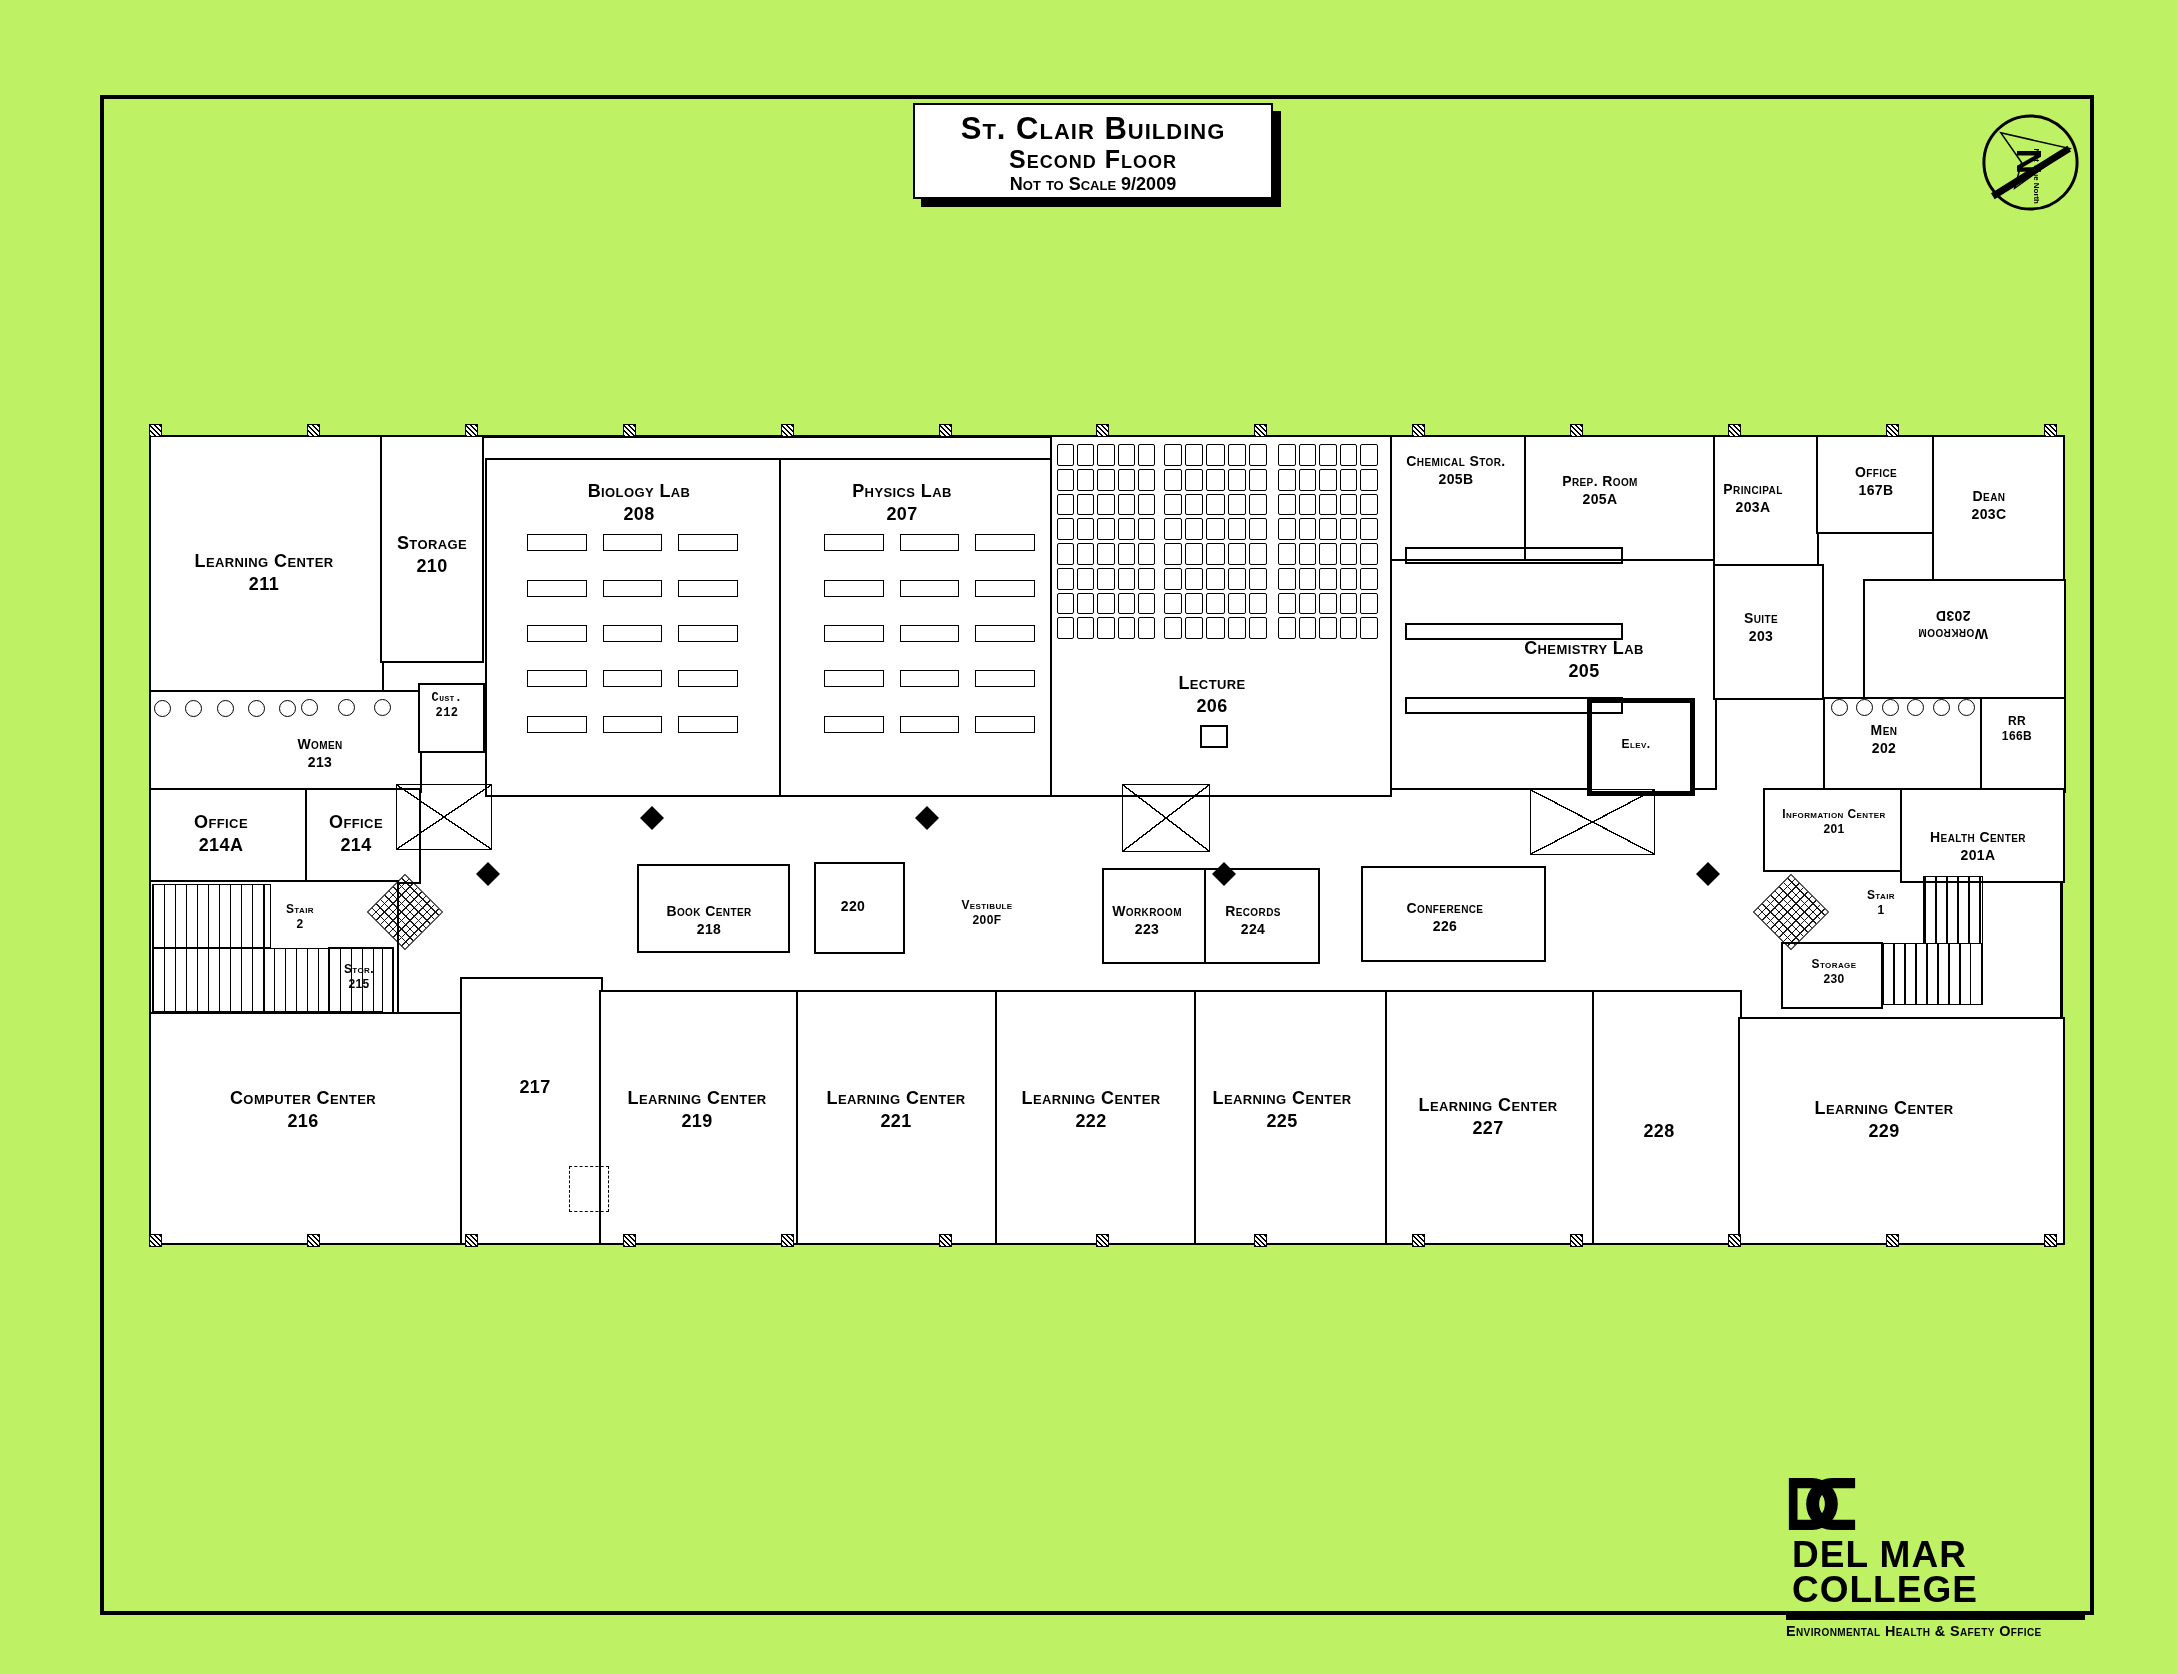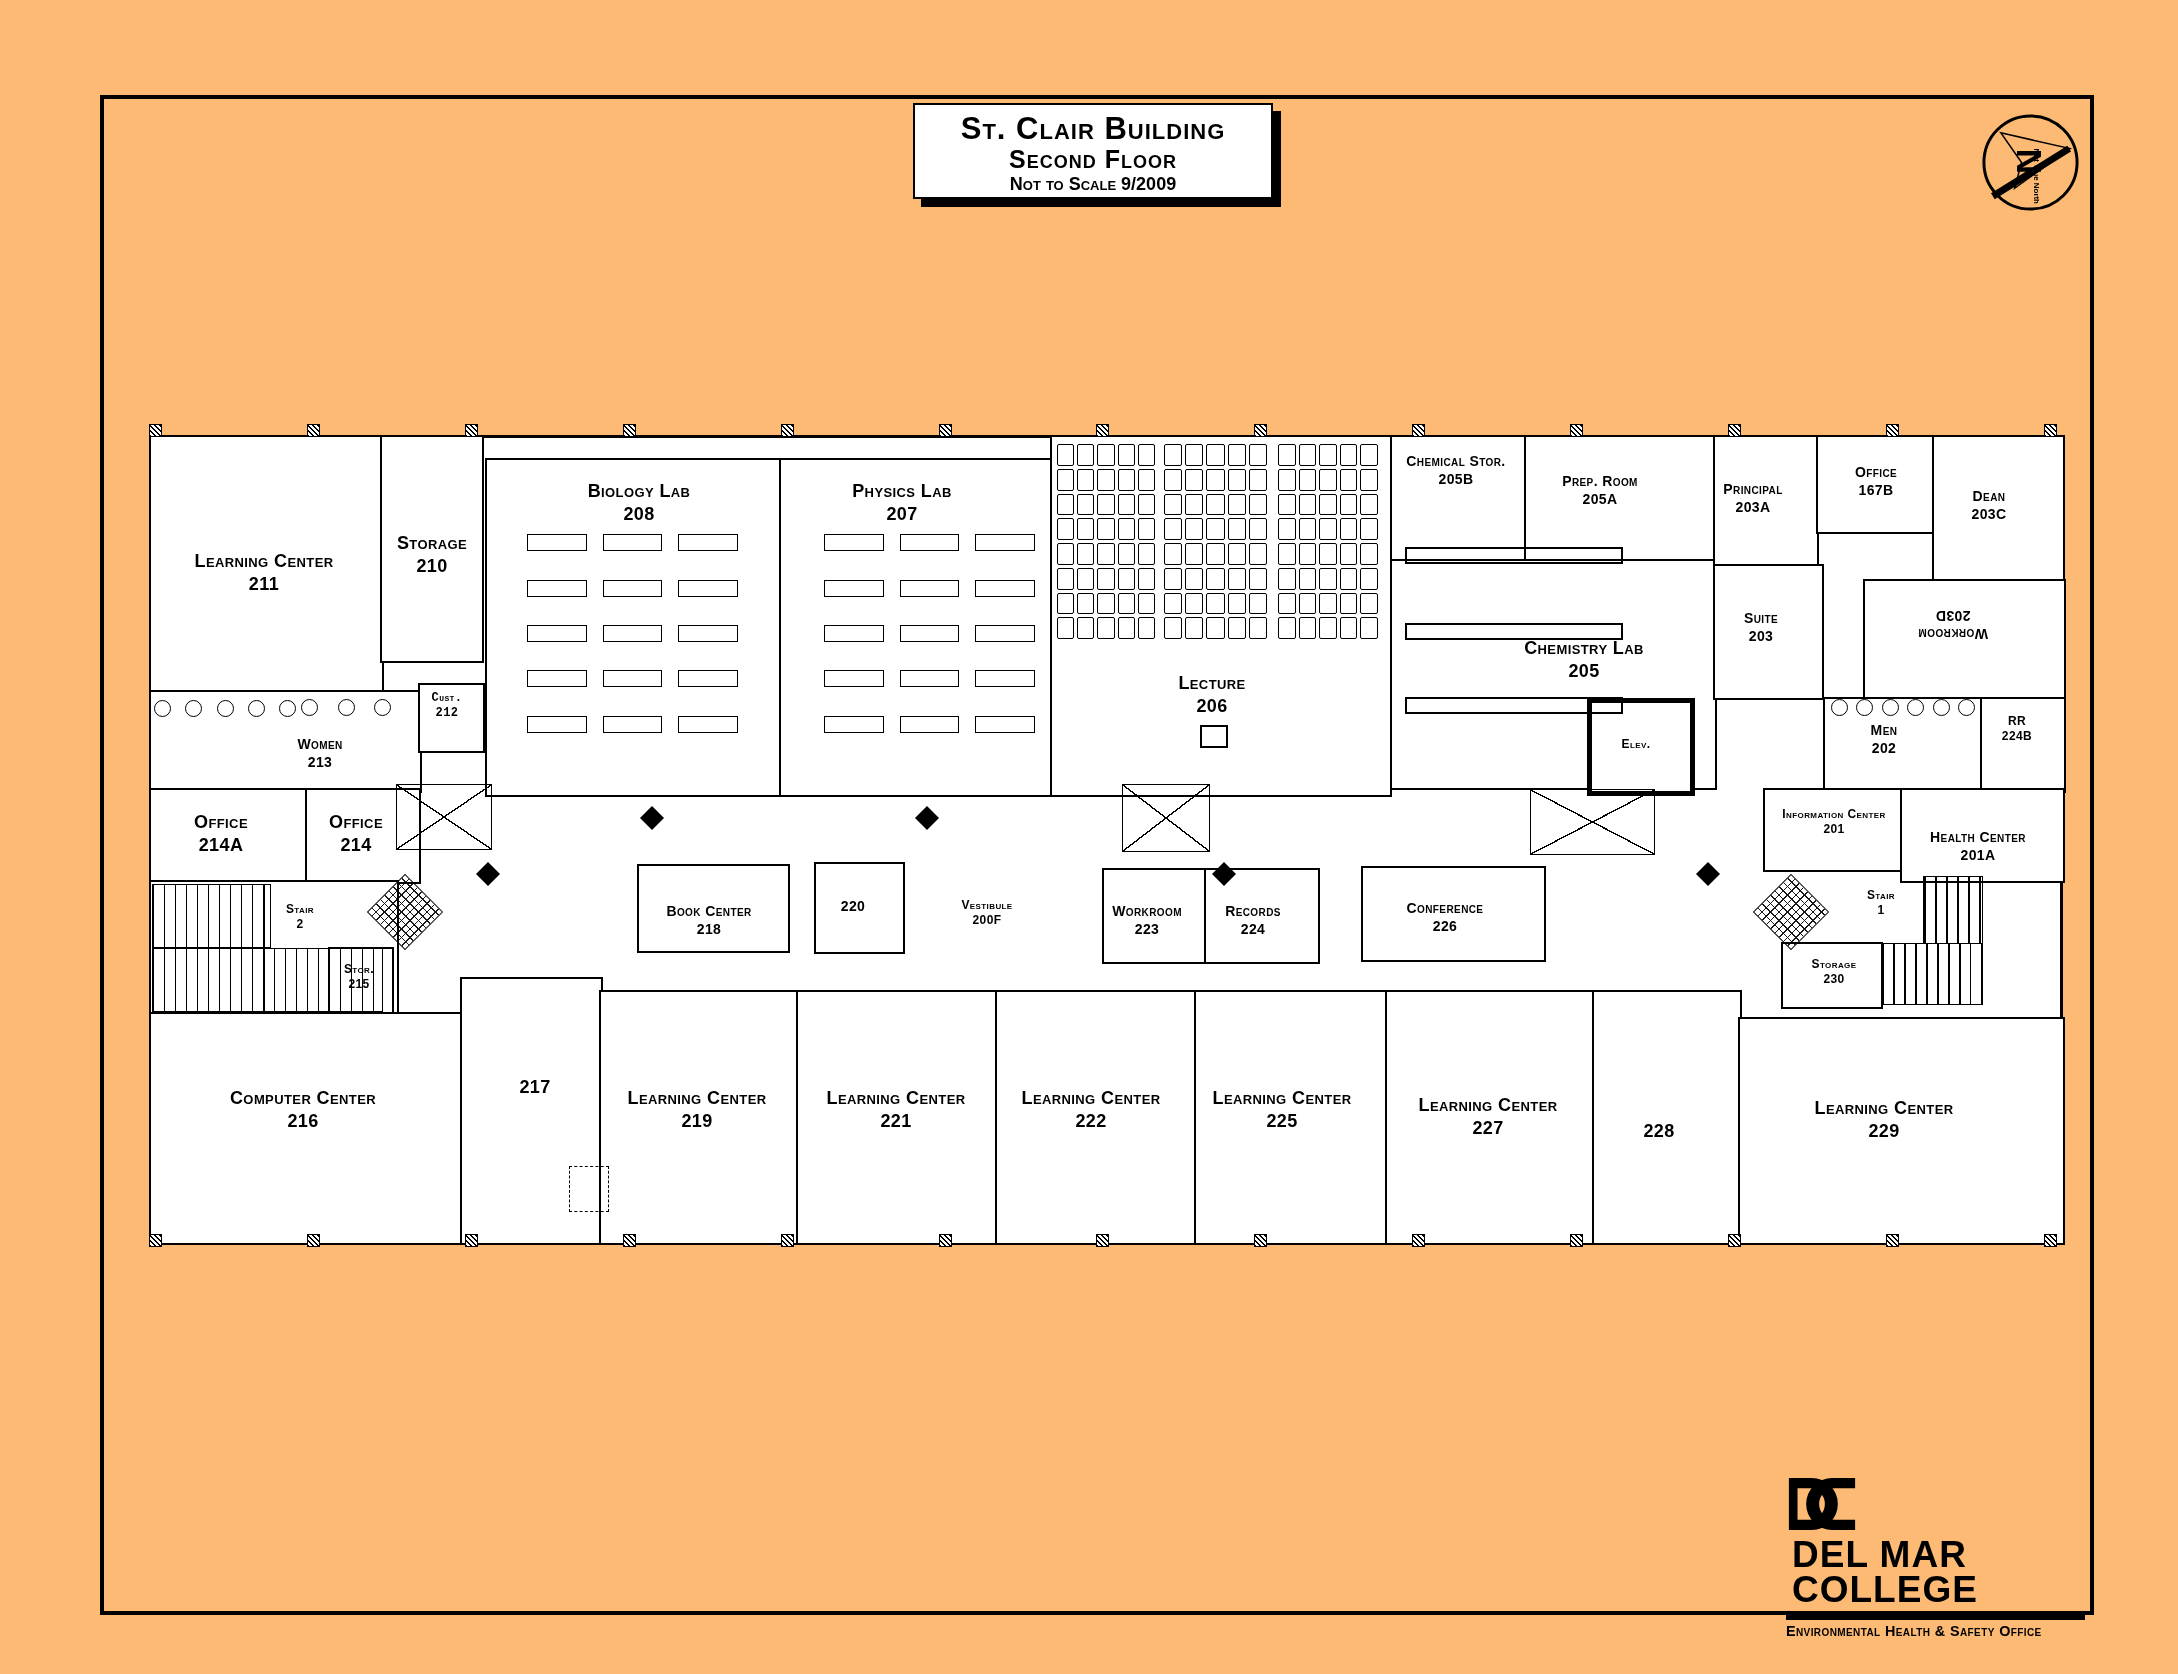--- a/index.html
+++ b/index.html
@@ -1,16 +1,16 @@
 <!DOCTYPE html>
 <html><head>
 <meta charset="utf-8">
 <style>
   html,body{margin:0;padding:0;background:#fff;}
-  #page{position:relative;width:2178px;height:1675px;background:#fdba74;font-family:"Liberation Sans",sans-serif;color:#000;overflow:hidden;}
+  #page{position:relative;width:2178px;height:1675px;background:#bef264;font-family:"Liberation Sans",sans-serif;color:#000;overflow:hidden;}
   #frame{position:absolute;left:100px;top:95px;width:1986px;height:1512px;border:4px solid #000;}
   
   #titlebox{position:absolute;left:913px;top:103px;width:356px;height:92px;background:#fff;border:2px solid #000;box-shadow:8px 8px 0 0 #000;text-align:center;z-index:5;}
   #titlebox .t1{font-size:31px;font-weight:bold;font-variant:small-caps;letter-spacing:1px;margin-top:6px;}
   #titlebox .t2{font-size:25px;font-weight:bold;font-variant:small-caps;letter-spacing:1px;margin-top:-2px;}
   #titlebox .t3{font-size:18px;font-weight:bold;font-variant:small-caps;margin-top:0px;}
   
   #plan{position:absolute;left:0;top:0;}
   .room{position:absolute;border:2px solid #000;background:#fff;}
   .outline{position:absolute;border:3px solid #000;background:#fff;}
@@ -351,21 +351,21 @@
     <div class="lbl" style="left:1212px;top:694px;"><span>Lecture</span><br><span>206</span></div>
     <div class="lbl sm" style="left:1456px;top:470px;text-align:center;"><span>Chemical Stor.</span><br><span>205B</span></div>
     <div class="lbl sm" style="left:1600px;top:490px;"><span>Prep. Room</span><br><span>205A</span></div>
     <div class="lbl" style="left:1584px;top:659px;"><span>Chemistry Lab</span><br><span>205</span></div>
     <div class="lbl sm" style="left:1753px;top:498px;"><span>Principal</span><br><span>203A</span></div>
     <div class="lbl sm" style="left:1876px;top:481px;"><span>Office</span><br><span>167B</span></div>
     <div class="lbl sm" style="left:1989px;top:505px;"><span>Dean</span><br><span>203C</span></div>
     <div class="lbl sm" style="left:1761px;top:627px;"><span>Suite</span><br><span>203</span></div>
     <div class="lbl sm rot" style="left:1953px;top:624px;"><span>Workroom</span><br><span>203D</span></div>
     <div class="lbl sm" style="left:1884px;top:739px;"><span>Men</span><br><span>202</span></div>
-    <div class="lbl xs" style="left:2017px;top:729px;"><span>RR</span><br><span>224B</span></div>
+    <div class="lbl xs" style="left:2017px;top:729px;"><span>RR</span><br><span>166B</span></div>
     <div class="lbl xs" style="left:1636px;top:744px;"><span>Elev.</span></div>
     <div class="lbl sm" style="left:320px;top:753px;"><span>Women</span><br><span>213</span></div>
     <div class="lbl xs" style="left:447px;top:706px;font-family:Liberation Mono, monospace;"><span>Cust.</span><br><span>212</span></div>
     <div class="lbl" style="left:221px;top:833px;"><span>Office</span><br><span>214A</span></div>
     <div class="lbl" style="left:356px;top:833px;"><span>Office</span><br><span>214</span></div>
     <div class="lbl xs" style="left:300px;top:917px;"><span>Stair</span><br><span>2</span></div>
     <div class="lbl xs" style="left:359px;top:977px;"><span>Stor.</span><br><span>215</span></div>
     <div class="lbl sm" style="left:709px;top:920px;"><span>Book Center</span><br><span>218</span></div>
     <div class="lbl sm" style="left:853px;top:907px;"><span>220</span></div>
     <div class="lbl xs" style="left:987px;top:913px;"><span>Vestibule</span><br><span>200F</span></div>

